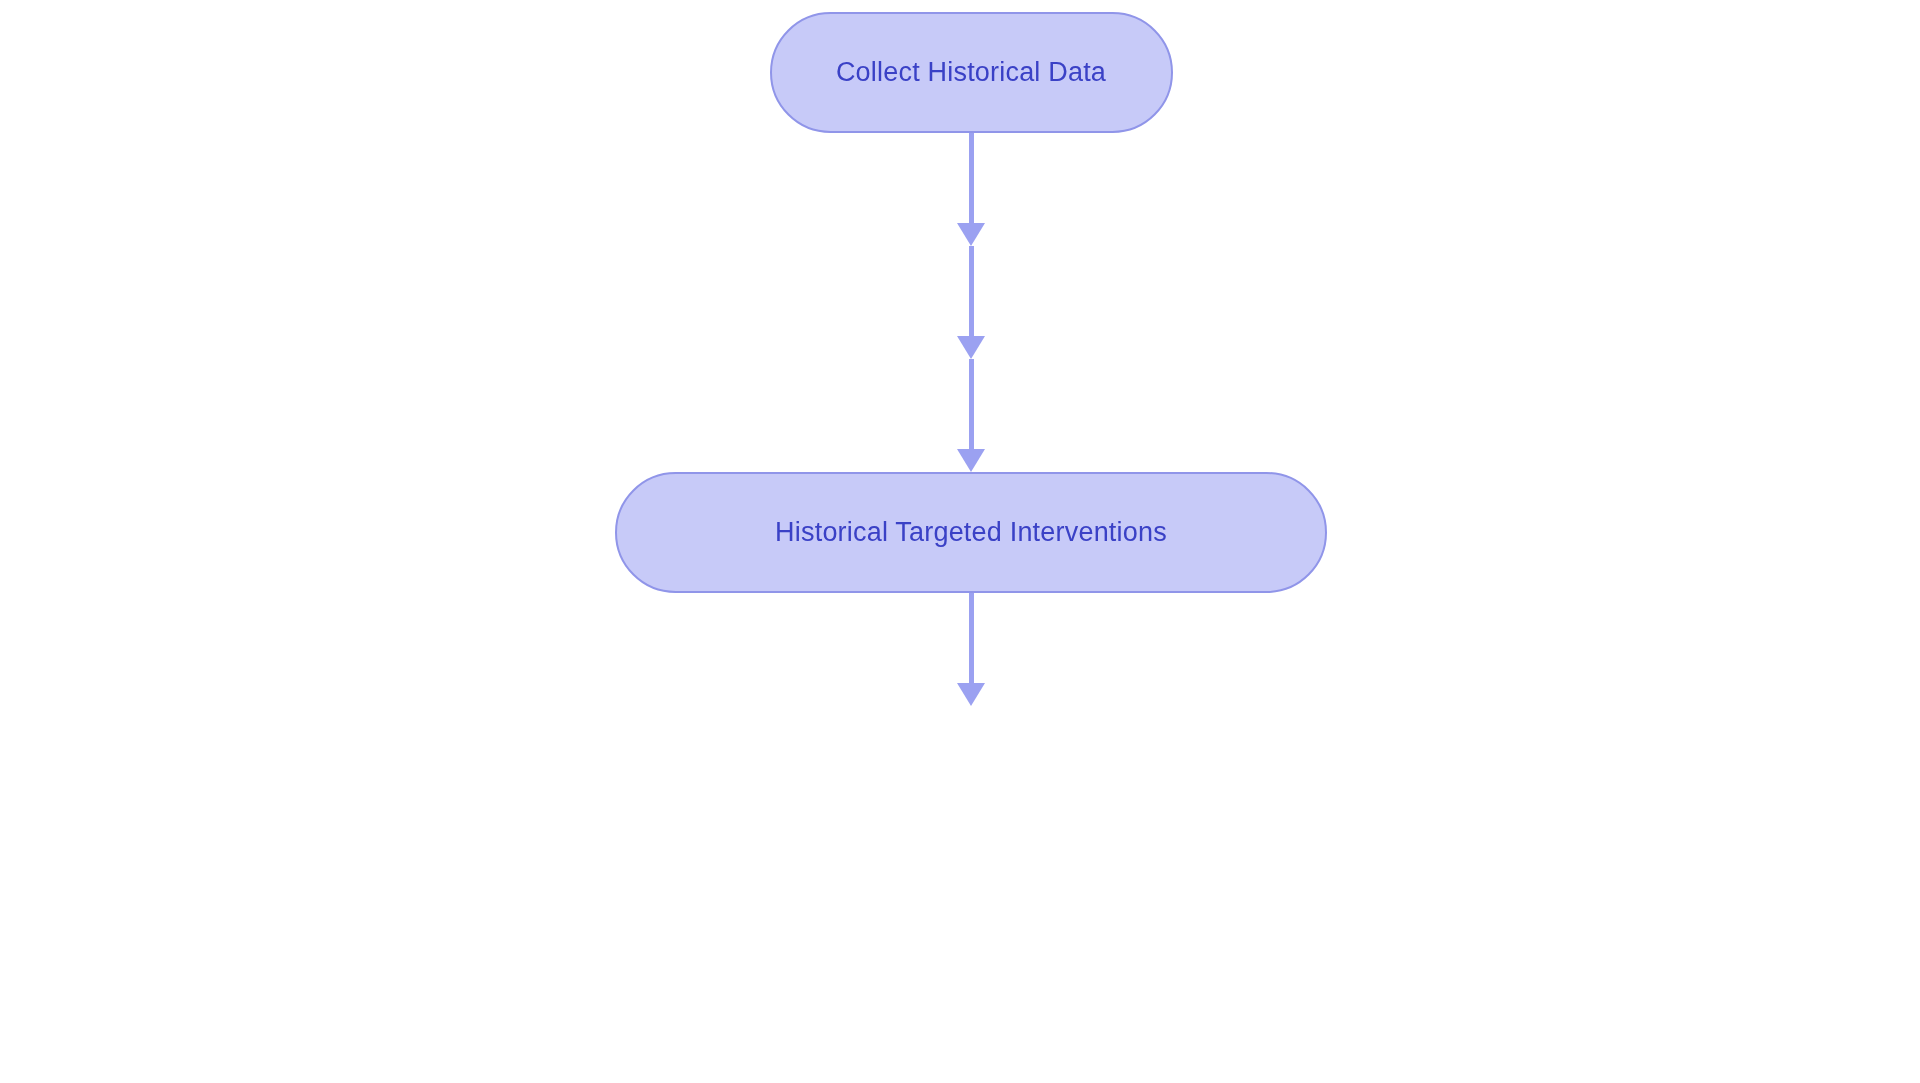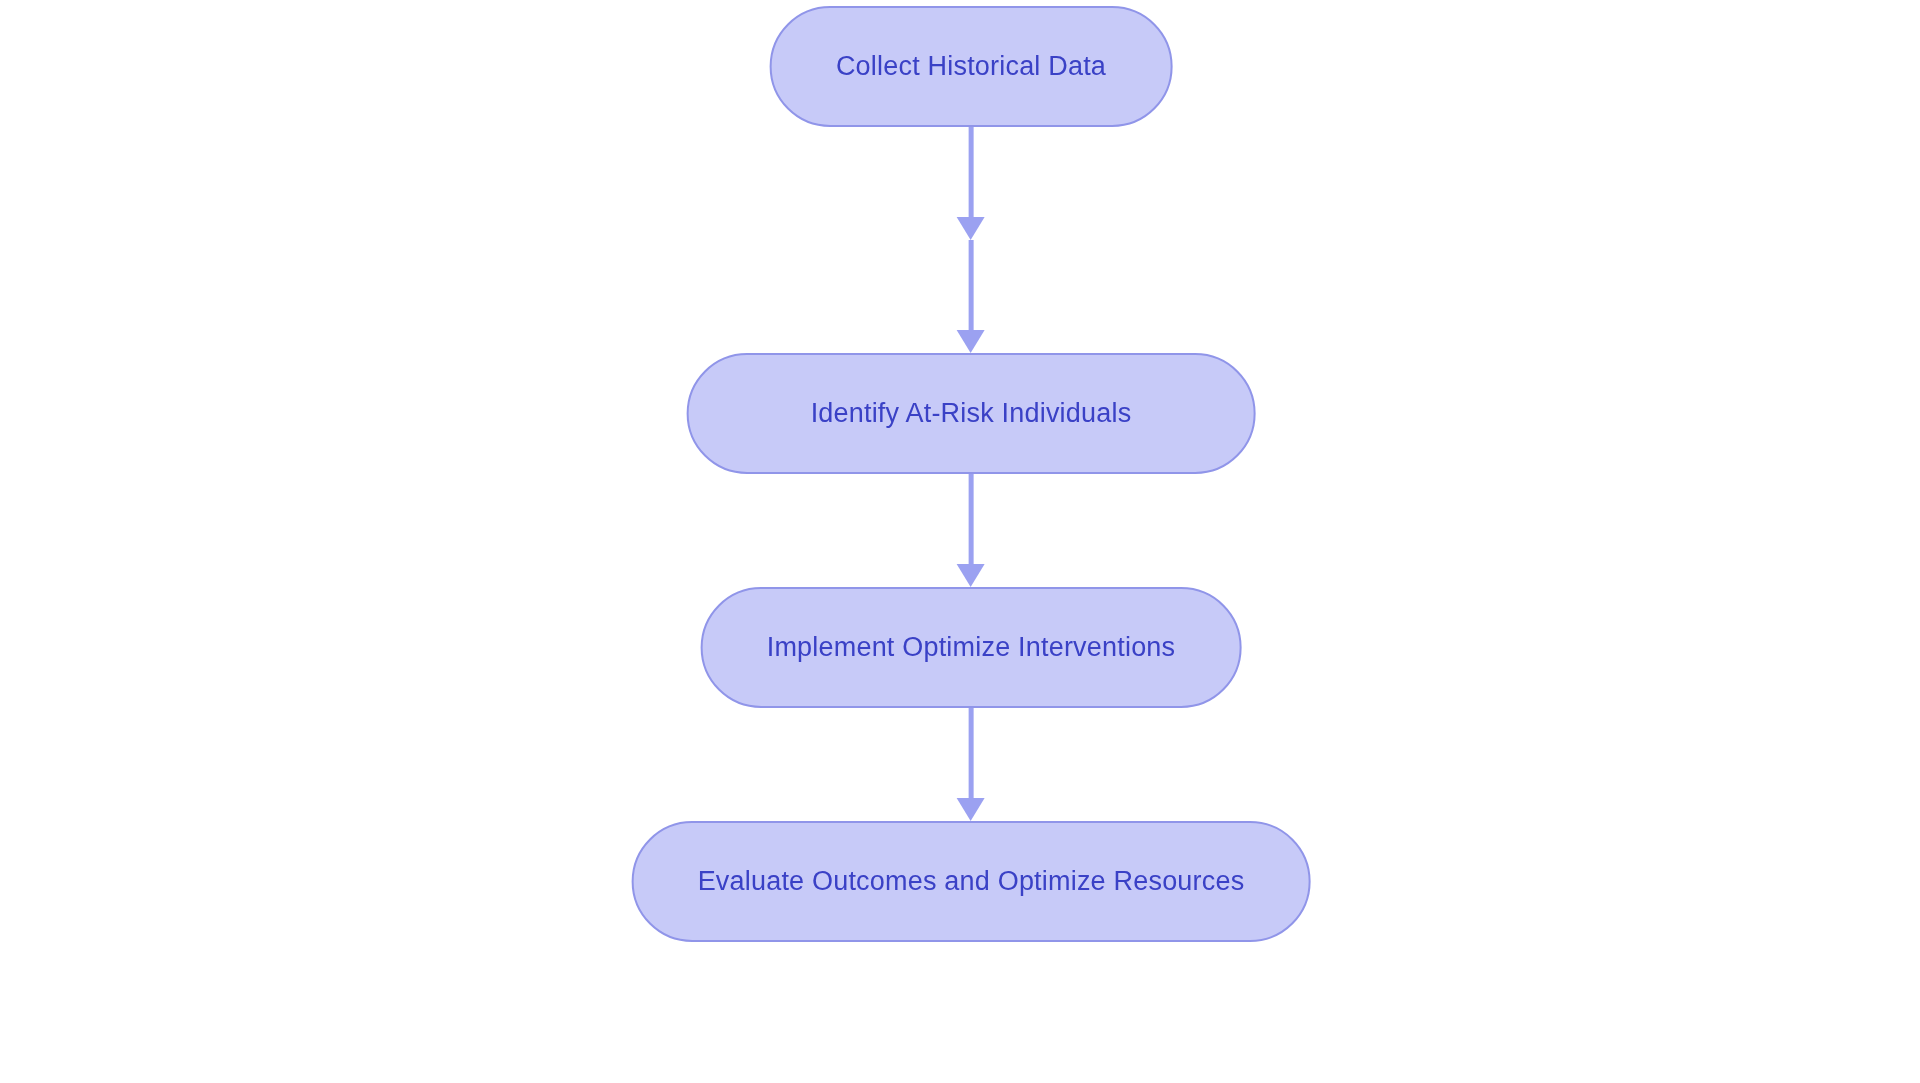--- a/index.html
+++ b/index.html
@@ -16,21 +16,21 @@
     font-family: "Liberation Sans", sans-serif;
   }
   .flow-column {
     position: absolute;
     top: 0;
     left: 50%;
     transform: translateX(calc(-50% + 11px));
     display: flex;
     flex-direction: column;
     align-items: center;
-    padding-top: 6px;
+    padding-top: 12px;
   }
   .flow-node {
     box-sizing: border-box;
     height: 121px;
     padding: 0 64px;
     display: flex;
     align-items: center;
     justify-content: center;
     background: #c7caf8;
     border: 2px solid #9095e9;
@@ -82,36 +82,30 @@
       <div class="shaft"></div>
       <div class="head"></div>
     </div>
 
 
     <div class="connector">
       <div class="shaft"></div>
       <div class="head"></div>
     </div>
 
+
+    <div class="connector">
+      <div class="shaft"></div>
+      <div class="head"></div>
+    </div>
+
     <div class="flow-node">
-      <span>Identify At-Risk Individuals</span>
+      <span>Historical Targeted Interventions</span>
     </div>
 
     <div class="connector">
       <div class="shaft"></div>
       <div class="head"></div>
     </div>
 
-    <div class="flow-node">
-      <span>Implement Optimize Interventions</span>
-    </div>
-
-    <div class="connector">
-      <div class="shaft"></div>
-      <div class="head"></div>
-    </div>
-
-    <div class="flow-node">
-      <span>Evaluate Outcomes and Optimize Resources</span>
-    </div>
 
   </div>
 </div>
 
 </body></html>

